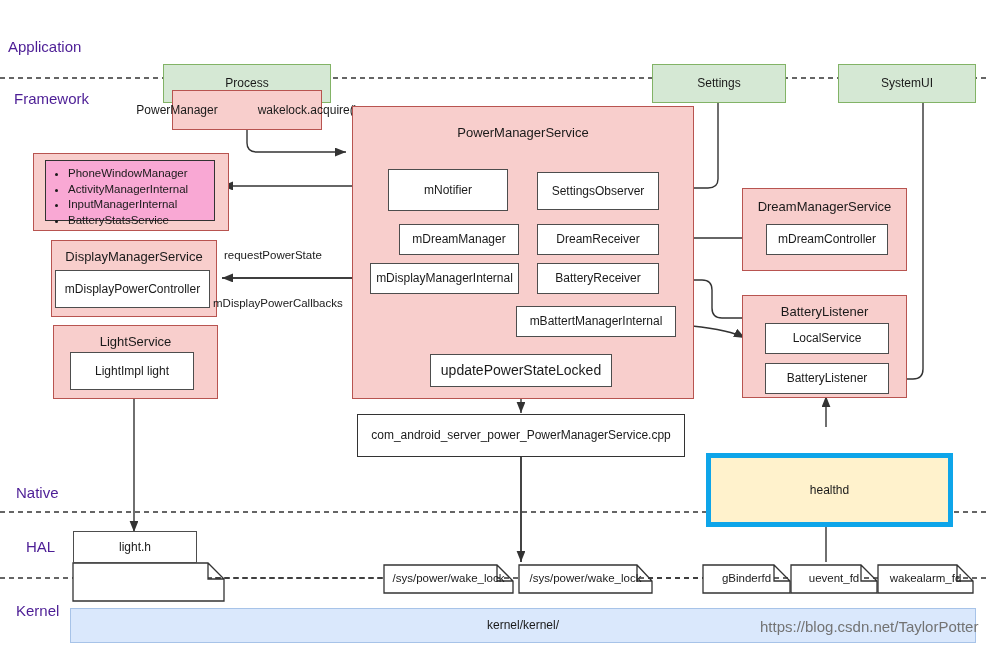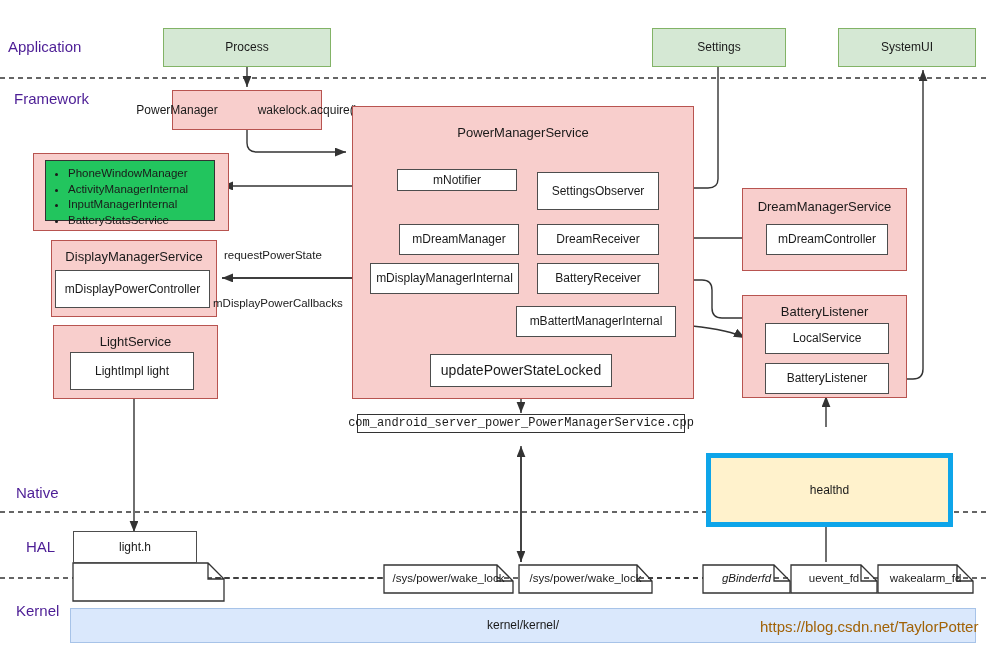--- a/index.html
+++ b/index.html
@@ -5,34 +5,34 @@
 <style>
   html,body{margin:0;padding:0;background:#ffffff;}
   body{
     font-family:"Liberation Sans", sans-serif;
     width:987px;height:648px;position:relative;overflow:hidden;
     color:#1a1a1a;
   }
   #canvas{position:absolute;left:0;top:0;width:987px;height:648px;}
   .node{position:absolute;box-sizing:border-box;display:flex;align-items:center;justify-content:center;text-align:center;line-height:1.25;}
   .lbl-layer{position:absolute;font-size:15px;color:#4c1d95;white-space:nowrap;}
-  .green{background:#d5e8d4;border:1px solid #82b366;font-size:12px;}
+  .green{background:#d5e8d4;border:1px solid #82b366;font-size:12px;margin-top:36px;}
   .pink{background:#f8cecc;border:1px solid #b85450;font-size:12px;}
   .pinkbox{background:#f8cecc;border:1px solid #b85450;}
   .yellow{background:#fff2cc;border:5px solid #0ea5e9;font-size:12px;margin-top:25px;}
   .blue{background:#dae8fc;border:1px solid #a7c3e8;font-size:12px;}
   .white{background:#ffffff;border:1px solid #4d4d4d;font-size:12px;}
   .whitethin{background:#ffffff;border:1px solid #333333;font-size:12px;}
   .grouptitle{position:absolute;width:100%;left:0;text-align:center;font-size:13px;}
-  .bulletbox{background:#22c55e;border:1px solid #333;font-size:11.5px;display:block;padding:5px 6px 5px 4px;box-sizing:border-box;}
+  .bulletbox{background:#f9a8d4;border:1px solid #333;font-size:11.5px;display:block;padding:5px 6px 5px 4px;box-sizing:border-box;}
   .bulletbox ul{margin:0;padding:0 0 0 18px;list-style:disc;}
   .bulletbox li{line-height:15.5px;white-space:nowrap;}
   .edgelabel{position:absolute;font-size:11.5px;white-space:nowrap;color:#1a1a1a;}
   .note{position:absolute;font-size:11.5px;box-sizing:border-box;display:flex;align-items:center;justify-content:center;text-align:center;line-height:1.2;}
-  .watermark{position:absolute;font-size:15px;color:#a16207;white-space:nowrap;}
+  .watermark{position:absolute;font-size:15px;color:#737373;white-space:nowrap;}
   svg{position:absolute;left:0;top:0;pointer-events:none;}
 </style>
 </head>
 <body>
 
 <div id="canvas">
 
   <svg width="987" height="648">
     <defs>
       <marker id="arrow" markerWidth="9" markerHeight="9" refX="8" refY="3.2" orient="auto" markerUnits="strokeWidth">
@@ -107,21 +107,21 @@
   </div>
 
   <div class="node pink" style="left:172px;top:90px;width:150px;height:40px;flex-direction:row;gap:40px;">
     <span>PowerManager</span>
     <span>wakelock.acquire()</span>
   </div>
 
   <div class="pinkbox" style="position:absolute;left:352px;top:106px;width:340px;height:291px;">
     <div class="grouptitle" style="top:18px;">PowerManagerService</div>
   </div>
-  <div class="node white" style="left:397px;top:169px;width:120px;height:22px;">
+  <div class="node white" style="left:388px;top:169px;width:120px;height:42px;">
     <span>mNotifier</span>
   </div>
   <div class="node white" style="left:537px;top:172px;width:122px;height:38px;">
     <span>SettingsObserver</span>
   </div>
   <div class="node white" style="left:399px;top:224px;width:120px;height:31px;">
     <span>mDreamManager</span>
   </div>
   <div class="node white" style="left:537px;top:224px;width:122px;height:31px;">
     <span>DreamReceiver</span>
@@ -176,38 +176,38 @@
   <div class="node white" style="left:765px;top:323px;width:124px;height:31px;">
     <span>LocalService</span>
   </div>
   <div class="node white" style="left:765px;top:363px;width:124px;height:31px;">
     <span>BatteryListener</span>
   </div>
 
   <div class="edgelabel" style="left:224px;top:249px;">requestPowerState</div>
   <div class="edgelabel" style="left:213px;top:297px;">mDisplayPowerCallbacks</div>
 
-  <div class="node whitethin" style="left:357px;top:414px;width:328px;height:19px;font-family:Liberation Mono, monospace;">
+  <div class="node whitethin" style="left:357px;top:414px;width:328px;height:43px;">
     <span>com_android_server_power_PowerManagerService.cpp</span>
   </div>
   <div class="node yellow" style="left:706px;top:428px;width:247px;height:74px;">
     <span>healthd</span>
   </div>
 
   <div class="node white" style="left:73px;top:531px;width:124px;height:32px;">
     <span>light.h</span>
   </div>
 
   <div class="note" style="left:384px;top:565px;width:129px;height:28px;">
     <span>/sys/power/wake_lock</span>
   </div>
   <div class="note" style="left:519px;top:565px;width:133px;height:28px;">
     <span>/sys/power/wake_lock</span>
   </div>
-  <div class="note" style="left:703px;top:565px;width:87px;height:28px;font-style:italic;">
+  <div class="note" style="left:703px;top:565px;width:87px;height:28px;">
     <span>gBinderfd</span>
   </div>
   <div class="note" style="left:791px;top:565px;width:86px;height:28px;">
     <span>uevent_fd</span>
   </div>
   <div class="note" style="left:878px;top:565px;width:95px;height:28px;">
     <span>wakealarm_fd</span>
   </div>
 
   <div class="node blue" style="left:70px;top:608px;width:906px;height:35px;">

